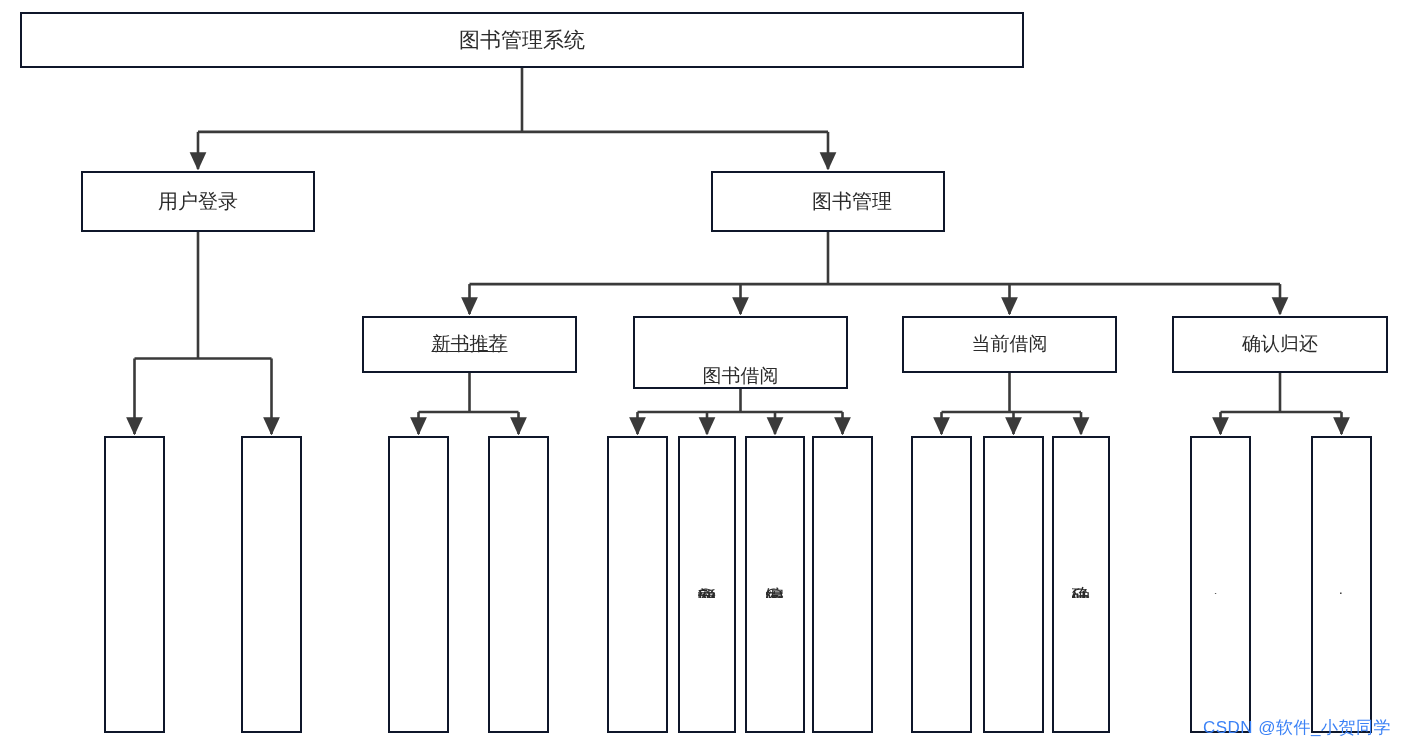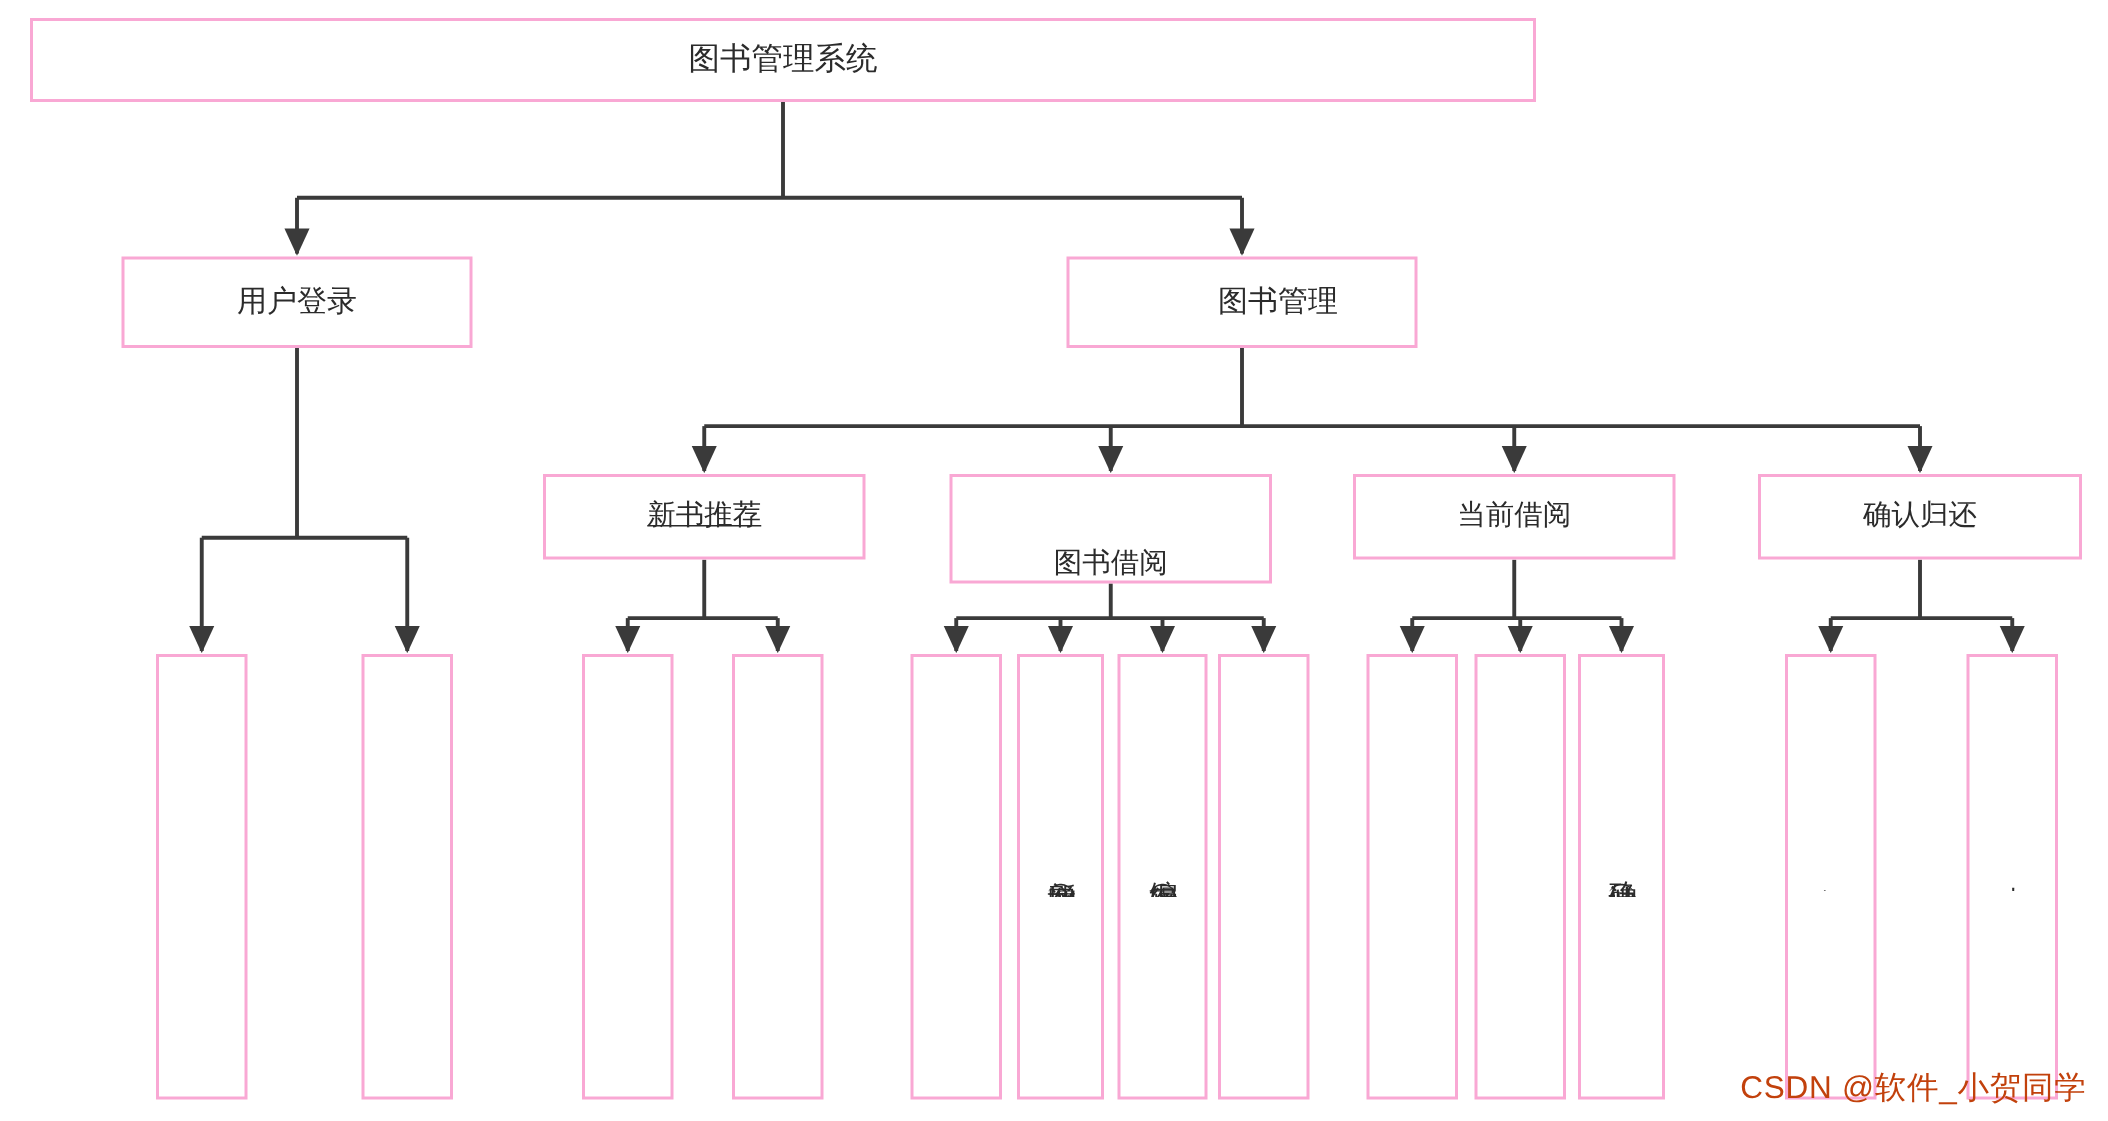--- a/index.html
+++ b/index.html
@@ -22,21 +22,21 @@
     left: 0;
     top: 0;
     width: 1405px;
     height: 747px;
     pointer-events: none;
   }
   .node {
     position: absolute;
     box-sizing: border-box;
     background: #ffffff;
-    border: 2px solid #f9a8d4;
+    border: 2px solid #0f172a;
     display: flex;
     align-items: center;
     justify-content: center;
     color: #2b2b2b;
     z-index: 2;
   }
   .node.level-0 { font-size: 21px; }
   .node.level-1 { font-size: 20px; }
   .node.level-2 { font-size: 19px; }
   .node.leaf {
@@ -55,22 +55,22 @@
     text-orientation: upright;
     letter-spacing: 3px;
     line-height: 1;
     max-height: 100%;
     overflow: hidden;
   }
   #watermark {
     position: absolute;
     right: 14px;
     bottom: 8px;
-    font-size: 21px;
-    color: #c2410c;
+    font-size: 17px;
+    color: #3b82f6;
     letter-spacing: 0.5px;
     z-index: 5;
     white-space: nowrap;
   }
 </style>
 </head>
 <body>
 
 <div id="canvas">
   <svg id="edges" viewBox="0 0 1405 747" xmlns="http://www.w3.org/2000/svg">

